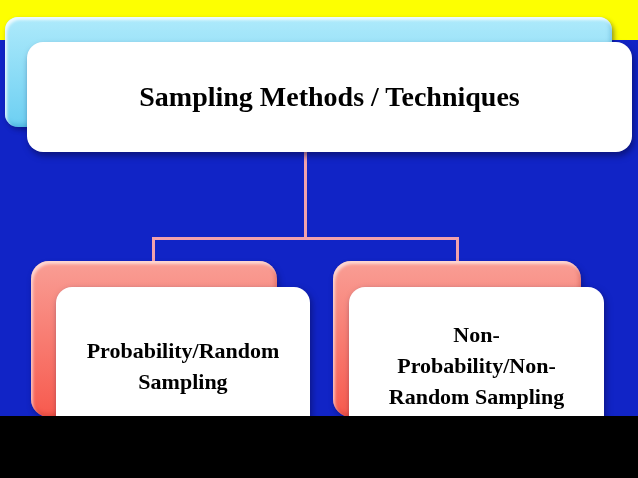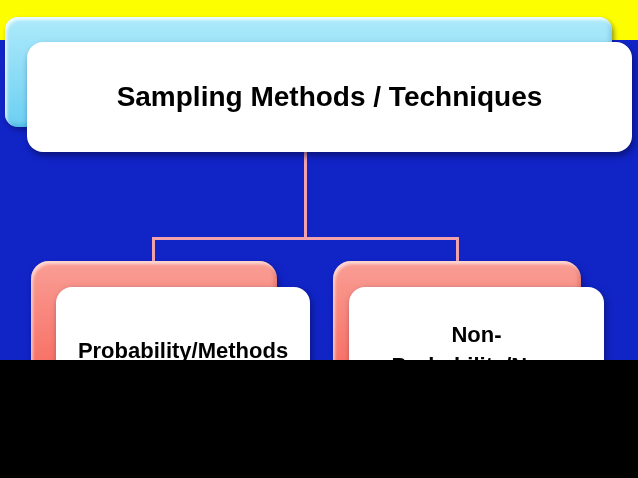--- a/index.html
+++ b/index.html
@@ -1,21 +1,21 @@
 <!DOCTYPE html>
 <html style="--background: #1124C6; --top-band: #FDFF01; --title-back-top: #AEEAFB; --title-back-bottom: #6CCFF2; --node-back-top: #F99E95; --node-back-bottom: #F75A4E; --connector: #F2A2AC; --card: #FFFFFF; --text: #000000;"><head>
 <meta charset="utf-8">
 <style>
   html,body{margin:0;padding:0;background:#000;}
   .slide{
     position:relative;
-    width:638px;height:360px;
+    width:638px;height:416px;
     overflow:hidden;
     background:var(--background,#1124C6);
-    font-family:Liberation Sans, sans-serif;
+    font-family:Liberation Serif, serif;
   }
   .band{
     position:absolute;left:0;top:0;width:638px;height:40px;
     background:var(--top-band,#FDFF01);
   }
   
   .back-plate{position:absolute;z-index:2;}
   .cyan-back{
     left:5px;top:17px;width:607px;height:110px;border-radius:13px;
     background:linear-gradient(to bottom,var(--title-back-top,#AEEAFB),var(--title-back-bottom,#6CCFF2));
@@ -70,21 +70,21 @@
     <div class="title-text">Sampling Methods / Techniques</div>
   </div>
 
   <div class="conn conn-main"></div>
   <div class="conn conn-h"></div>
   <div class="conn conn-drop-left"></div>
   <div class="conn conn-drop-right"></div>
 
   <div class="back-plate salmon-back left-pos"></div>
   <div class="card node-card left-pos">
-    <div class="node-text">Probability/Methods
+    <div class="node-text">Probability/Random
 Sampling</div>
   </div>
 
   <div class="back-plate salmon-back right-pos"></div>
   <div class="card node-card right-pos">
     <div class="node-text">Non-
 Probability/Non-
 Random Sampling</div>
   </div>
 

